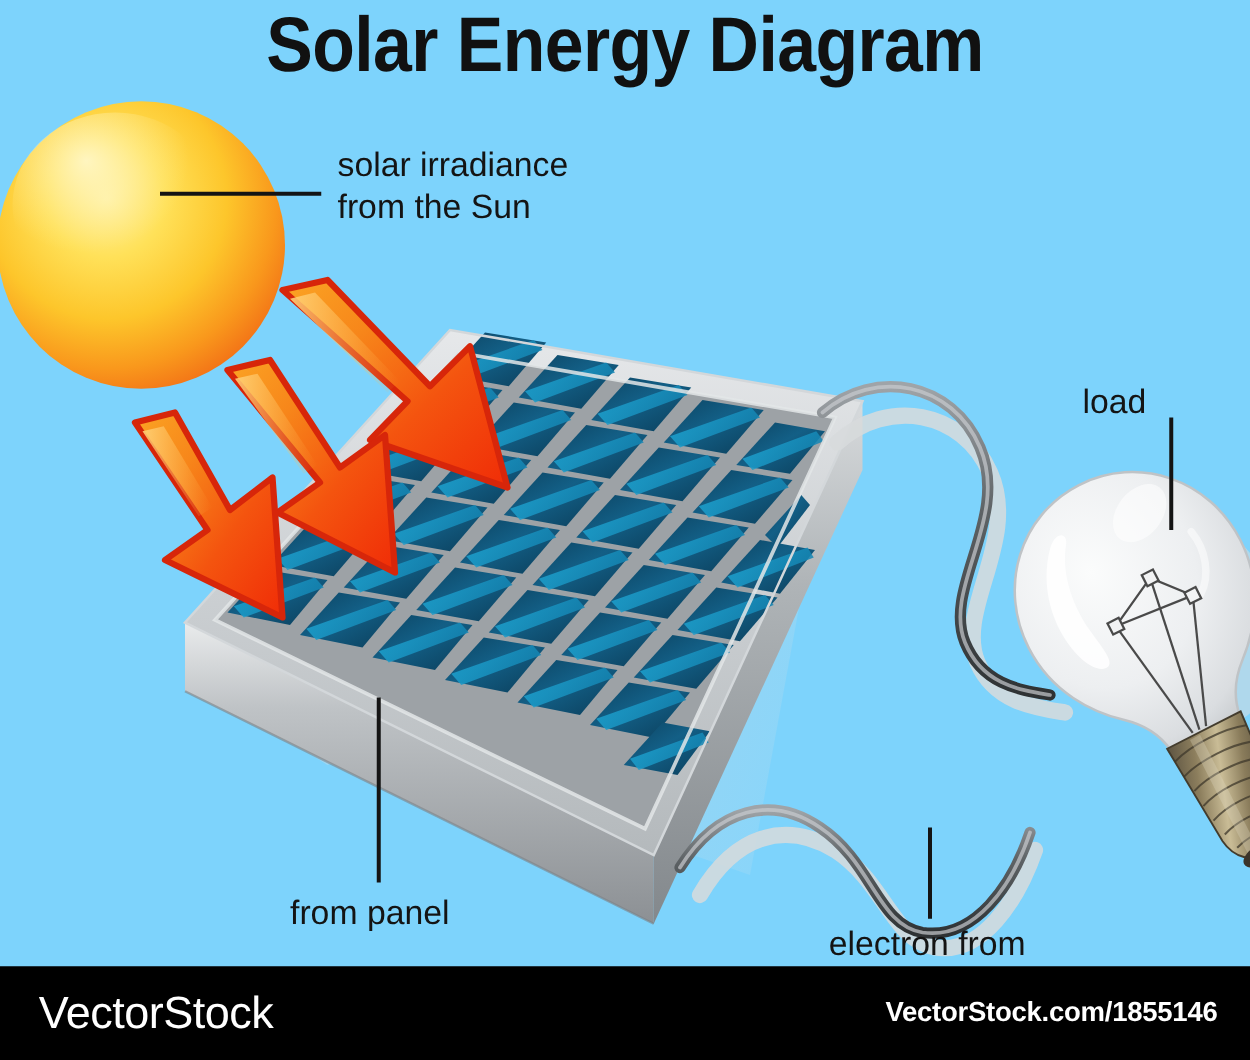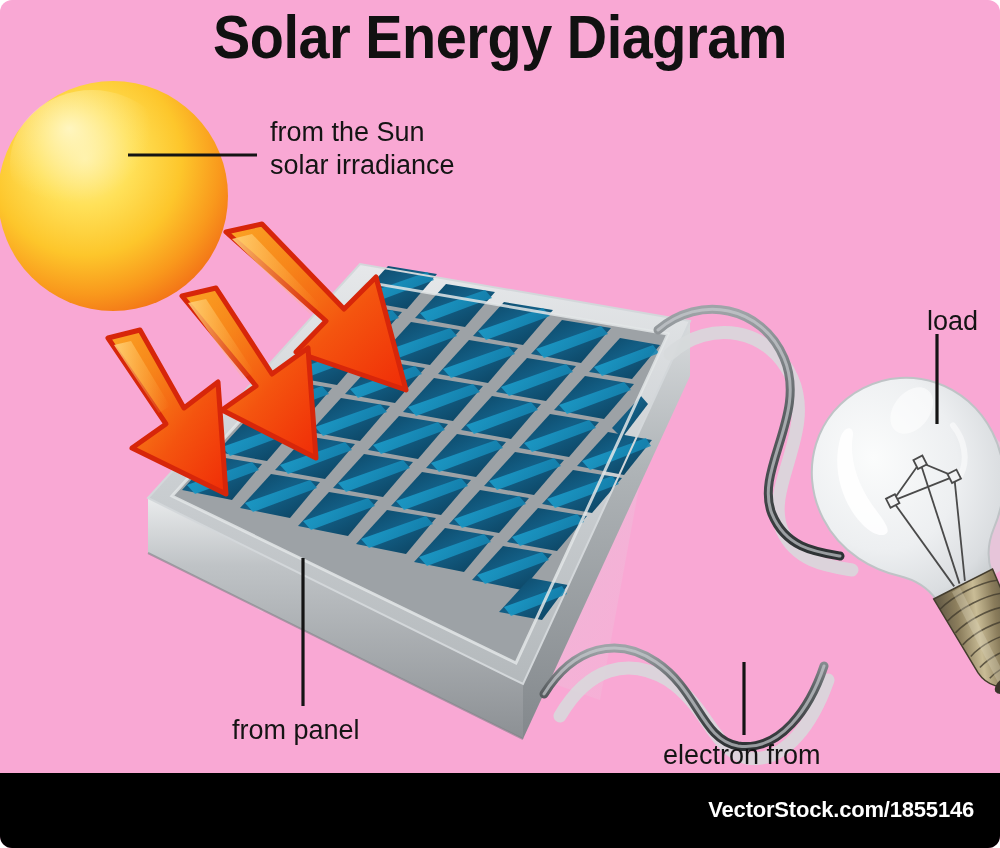--- a/index.html
+++ b/index.html
@@ -8,23 +8,22 @@
     padding: 0;
     background: #ffffff;
   }
   body {
     font-family: "Liberation Sans", sans-serif;
   }
   #stage {
     position: relative;
     width: 1000px;
     height: 848px;
-    background: #f9a8d4;
+    background: #7dd3fc;
     overflow: hidden;
-    border-radius: 12px;
   }
   #artboard {
     position: absolute;
     left: 0;
     top: 0;
     width: 1000px;
     height: 848px;
   }
   .title {
     position: absolute;
@@ -45,21 +44,21 @@
   .label {
     position: absolute;
     color: #141414;
     font-family: "Liberation Sans", sans-serif;
     font-size: 27px;
     line-height: 33px;
     white-space: nowrap;
   }
   #lbl-irradiance { left: 270px; top: 116px; }
   #lbl-panel     { left: 232px; top: 714px; }
-  #lbl-load      { left: 927px; top: 305px; }
+  #lbl-load      { left: 866px; top: 305px; }
   #lbl-flow      { left: 663px; top: 739px; }
 
   .footer {
     position: absolute;
     left: 0;
     top: 773px;
     width: 1000px;
     height: 75px;
     background: #000000;
   }
@@ -367,25 +366,26 @@
         <ellipse cx="905" cy="708" rx="20" ry="9" fill="#3B342A"></ellipse>
       </g>
     </g>
 
     <line x1="937" y1="334" x2="937" y2="424" stroke="#141414" stroke-width="3.2"></line>
   </svg>
 
   <div class="title">Solar Energy Diagram</div>
 
   <div class="label" id="lbl-irradiance">
+    <div>solar irradiance</div>
     <div>from the Sun</div>
-    <div>solar irradiance</div>
   </div>
 
   <div class="label" id="lbl-panel">from panel</div>
   <div class="label" id="lbl-load">load</div>
   <div class="label" id="lbl-flow">electron from</div>
 
   <div class="footer">
+    <div class="footer-brand">VectorStock</div>
     <div class="footer-url">VectorStock.com/1855146</div>
   </div>
 
 </div>
 
 </body></html>

